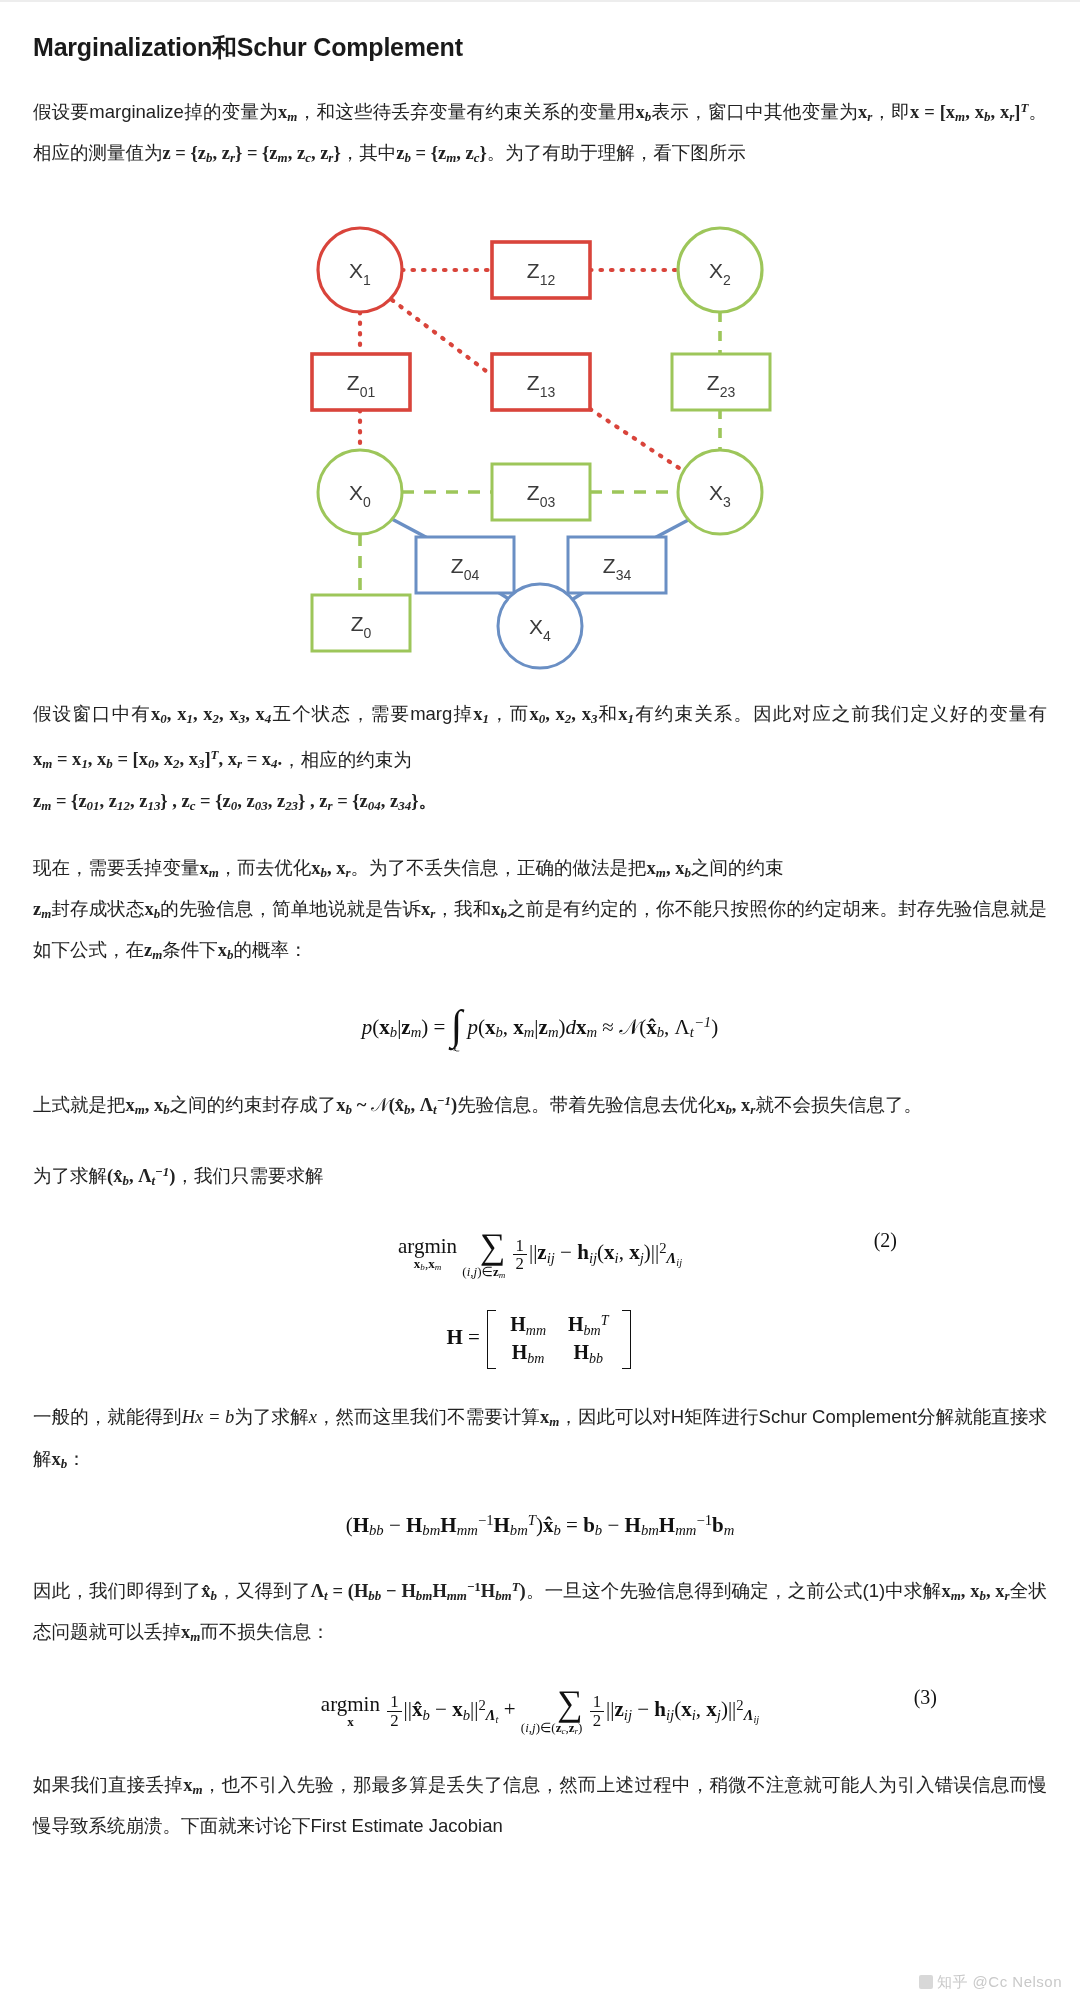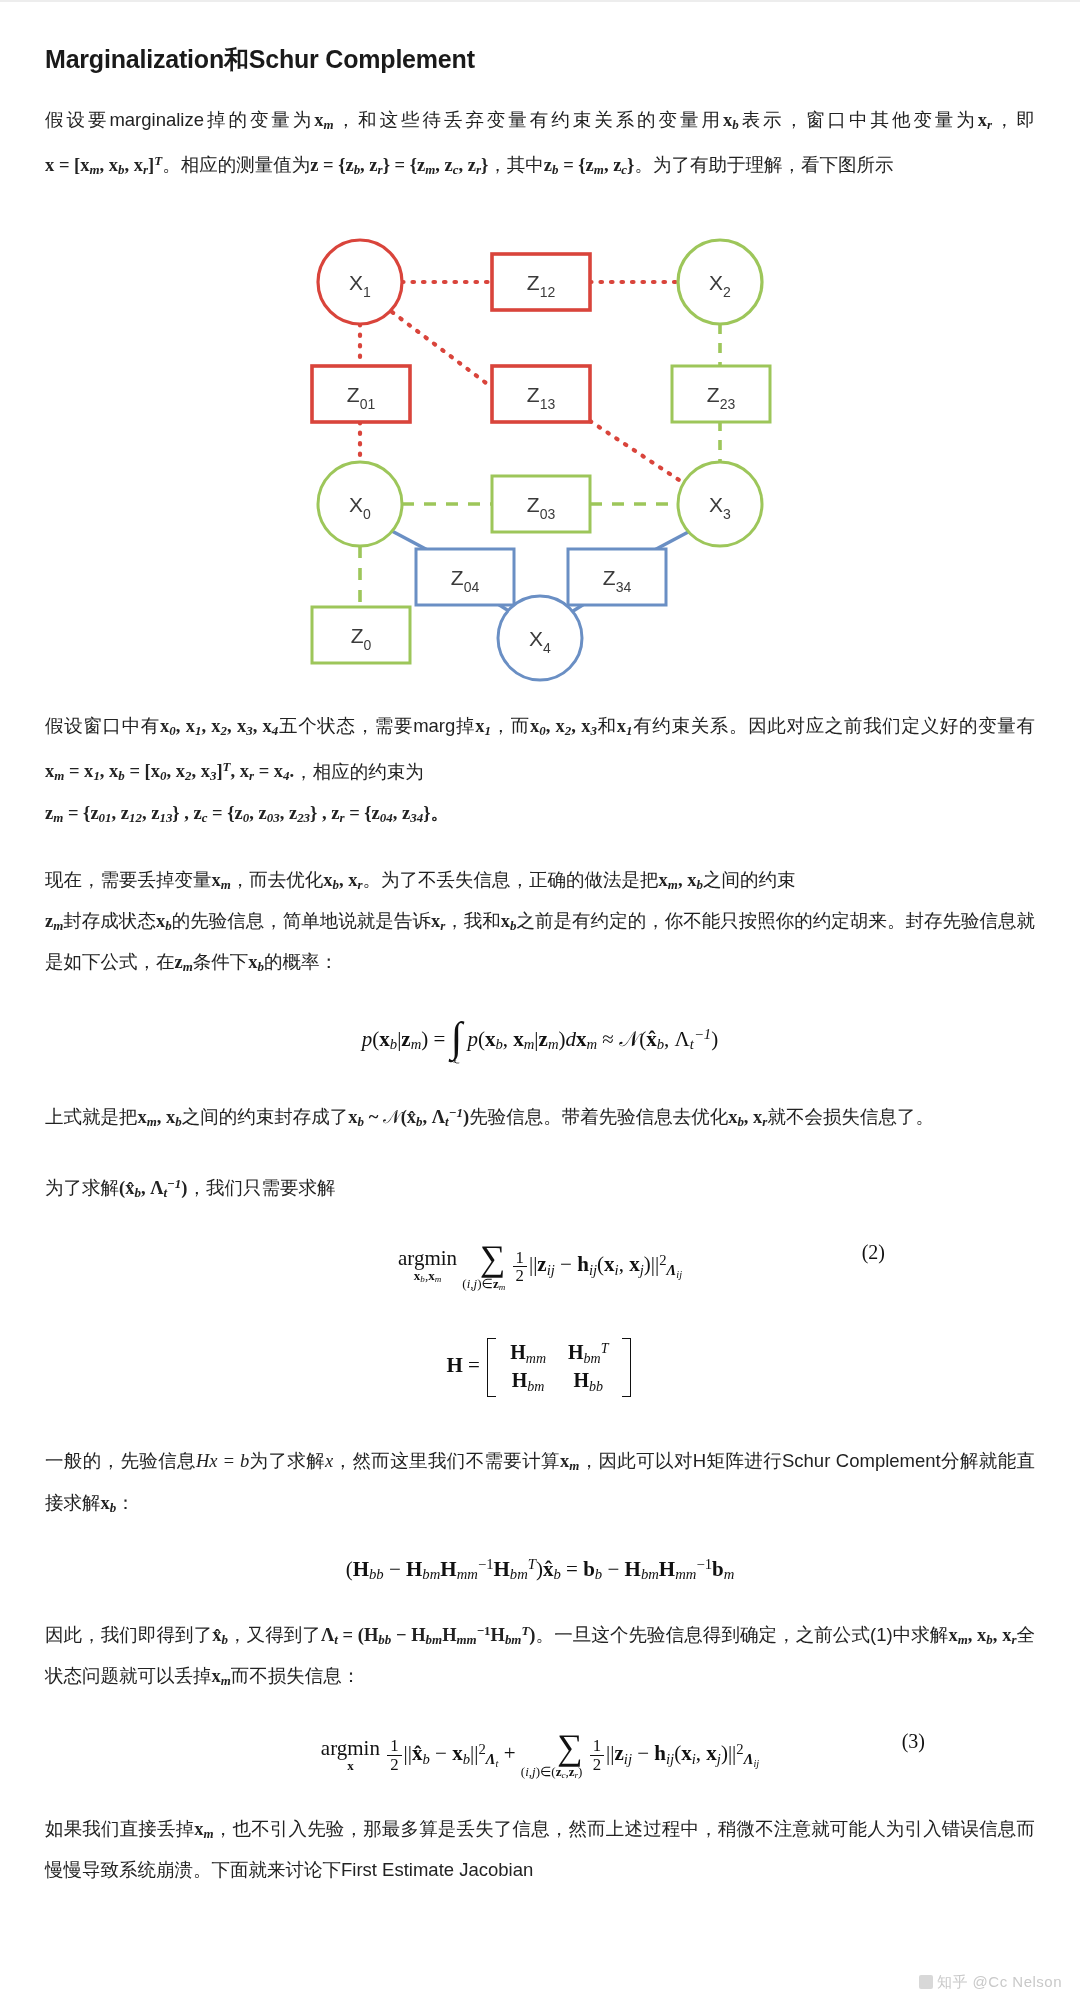--- a/index.html
+++ b/index.html
@@ -12,21 +12,21 @@
     height: 2000px;
     position: relative;
     font-family: "Liberation Sans", sans-serif;
     color: #1a1a1a;
     overflow: hidden;
   }
   .page {
     position: relative;
     width: 1080px;
     height: 2000px;
-    padding: 17px;
+    padding: 5px;
     box-sizing: border-box;
   }
   .content {
     padding: 18px 28px 0 28px;
   }
   h1.title {
     font-family: "Liberation Sans", sans-serif;
     font-size: 25px;
     font-weight: bold;
     color: #1a1a1a;
@@ -79,21 +79,21 @@
     text-align: center;
     line-height: 1.0;
   }
   .under .top { display:block;text-align:right; }
   .under .bot { display:block; font-size: 0.62em; }
   .matrix {
     display: inline-block;
     vertical-align: middle;
     position: relative;
     padding: 2px 12px;
-    margin: 16px 2px;
+    margin: 0 2px;
   }
   .matrix:before, .matrix:after {
     content:"";
     position:absolute;
     top: 0; bottom: 0;
     width: 8px;
     border-top: 1.6px solid #111;
     border-bottom: 1.6px solid #111;
   }
   .matrix:before { left: 0; border-left: 1.6px solid #111; }
@@ -263,21 +263,21 @@
           </tr>
           <tr>
             <td><span class="mb">H</span><sub>bm</sub></td>
             <td><span class="mb">H</span><sub>bb</sub></td>
           </tr>
         </tbody>
           </table>
       </span>
     </div>
 
-    <p class="para"><span>一般的，先验信息</span><span class="mi">Hx = b</span><span>为了求解</span><span class="mi">x</span><span>，然而这里我们不需要计算</span><span class="mb">x<sub>m</sub></span><span>，因此可以对H矩阵进行Schur Complement分解就能直接求解</span><span class="mb">x<sub>b</sub></span><span>：</span></p>
+    <p class="para"><span>一般的，就能得到</span><span class="mi">Hx = b</span><span>为了求解</span><span class="mi">x</span><span>，然而这里我们不需要计算</span><span class="mb">x<sub>m</sub></span><span>，因此可以对H矩阵进行Schur Complement分解就能直接求解</span><span class="mb">x<sub>b</sub></span><span>：</span></p>
 
     <div class="eq">
       (<span class="mb">H</span><sub>bb</sub>&nbsp;−&nbsp;<span class="mb">H</span><sub>bm</sub><span class="mb">H</span><sub>mm</sub><sup style="font-style:normal;">−1</sup><span class="mb">H</span><sub>bm</sub><sup>T</sup>)<span class="mb">x̂</span><sub>b</sub>&nbsp;=&nbsp;<span class="mb">b</span><sub>b</sub>&nbsp;−&nbsp;<span class="mb">H</span><sub>bm</sub><span class="mb">H</span><sub>mm</sub><sup style="font-style:normal;">−1</sup><span class="mb">b</span><sub>m</sub>
     </div>
 
     <p class="para"><span>因此，我们即得到了</span><span class="mb">x̂<sub>b</sub></span><span>，又得到了</span><span class="mb">Λ<sub>t</sub>&nbsp;=&nbsp;(H<sub>bb</sub>&nbsp;−&nbsp;H<sub>bm</sub>H<sub>mm</sub><sup style="font-style:normal;">−1</sup>H<sub>bm</sub><sup>T</sup>)</span><span>。一旦这个先验信息得到确定，之前公式(1)中求解</span><span class="mb">x<sub>m</sub>,&nbsp;x<sub>b</sub>,&nbsp;x<sub>r</sub></span><span>全状态问题就可以丢掉</span><span class="mb">x<sub>m</sub></span><span>而不损失信息：</span></p>
 
     <div class="eq">
       <span class="under"><span class="top">argmin</span><span class="bot"><span class="mb">x</span></span></span>&nbsp;<span class="frac"><span class="num">1</span><span class="den">2</span></span>||<span class="mb">x̂</span><sub>b</sub>&nbsp;−&nbsp;<span class="mb">x</span><sub>b</sub>||<sup style="font-style:normal;">2</sup><sub><span class="mb">Λ</span><sub>t</sub></sub>&nbsp;+&nbsp;<span class="under"><span class="top bigop">∑</span><span class="bot">(<span class="mi">i</span>,<span class="mi">j</span>)∈(<span class="mb">z</span><sub>c</sub>,<span class="mb">z</span><sub>r</sub>)</span></span>&nbsp;<span class="frac"><span class="num">1</span><span class="den">2</span></span>||<span class="mb">z</span><sub>ij</sub>&nbsp;−&nbsp;<span class="mb">h</span><sub>ij</sub>(<span class="mb">x</span><sub>i</sub>,&nbsp;<span class="mb">x</span><sub>j</sub>)||<sup style="font-style:normal;">2</sup><sub><span class="mb">Λ</span><sub>ij</sub></sub><span class="tag" style="right:110px;">(3)</span>
     </div>

